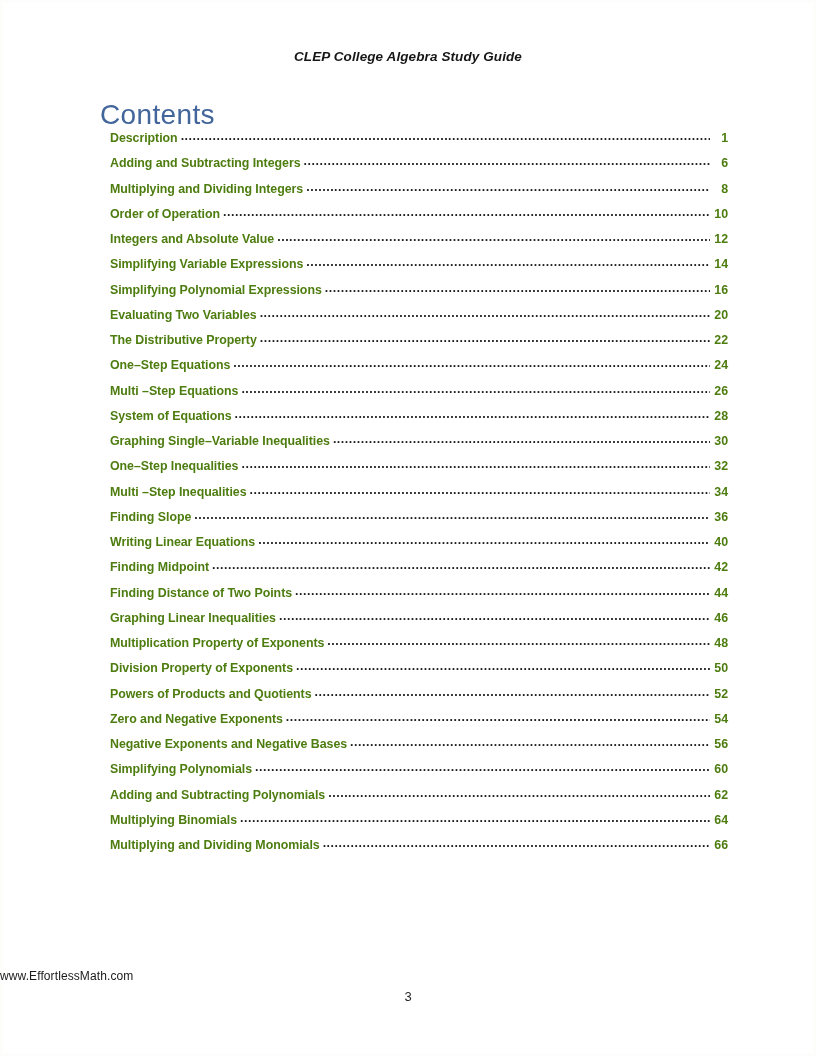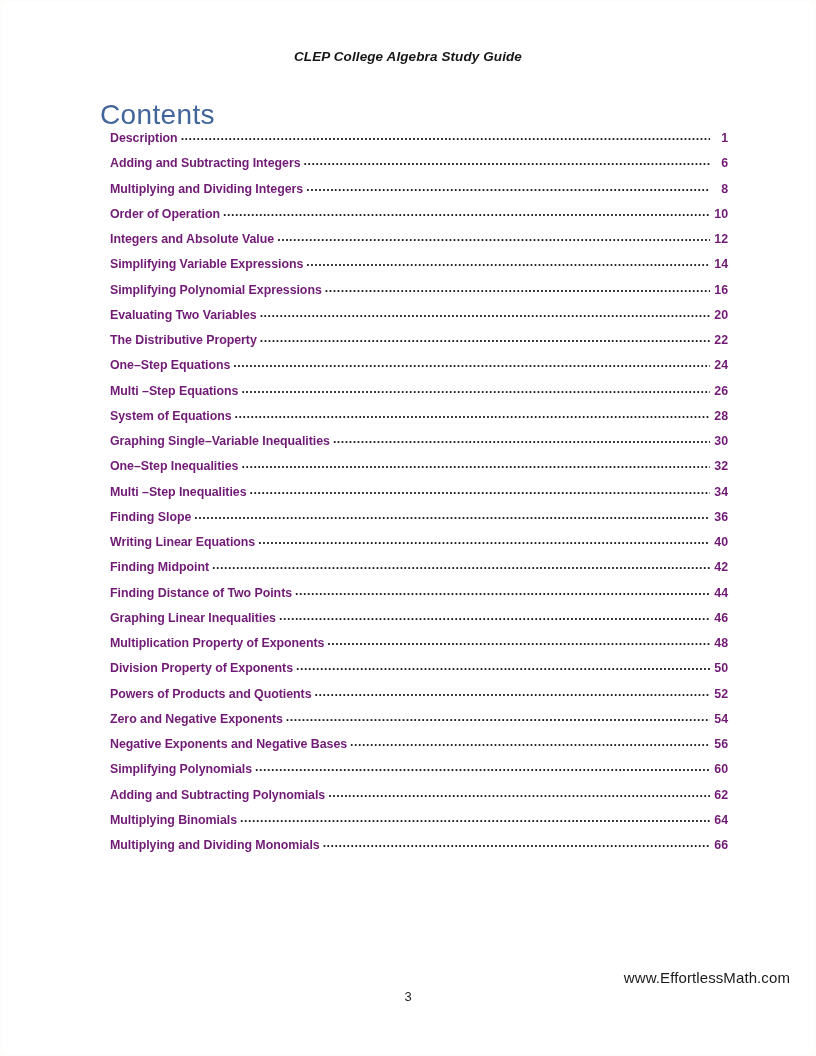--- a/index.html
+++ b/index.html
@@ -74,21 +74,21 @@
   }
 
   .toc-entry {
     display: flex;
     align-items: baseline;
     height: 25.25px;
     width: 100%;
     font-size: 12.4px;
     font-weight: bold;
     font-stretch: condensed;
-    color: #701a75;
+    color: #4d7c0f;
     letter-spacing: -0.05px;
     white-space: nowrap;
   }
 
   .toc-title {
     flex: 0 0 auto;
     padding-right: 2px;
   }
 
   .toc-leader {
@@ -125,22 +125,22 @@
     position: absolute;
     left: 0;
     width: 816px;
     text-align: center;
   }
   .footer-url {
     position: absolute;
     top: 969px;
     left: 0;
     width: 790px;
-    text-align: right;
-    font-size: 15px;
+    text-align: left;
+    font-size: 12px;
     font-weight: normal;
     font-stretch: condensed;
     color: #1a1a1a;
     letter-spacing: 0.1px;
   }
   .footer-pagenum {
     position: absolute;
     top: 989px;
     left: 0;
     width: 816px;

